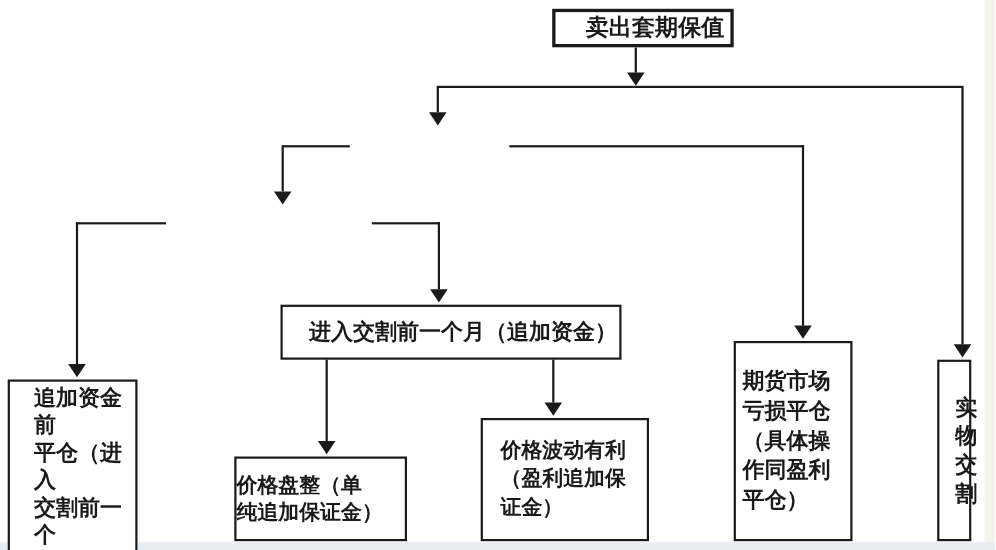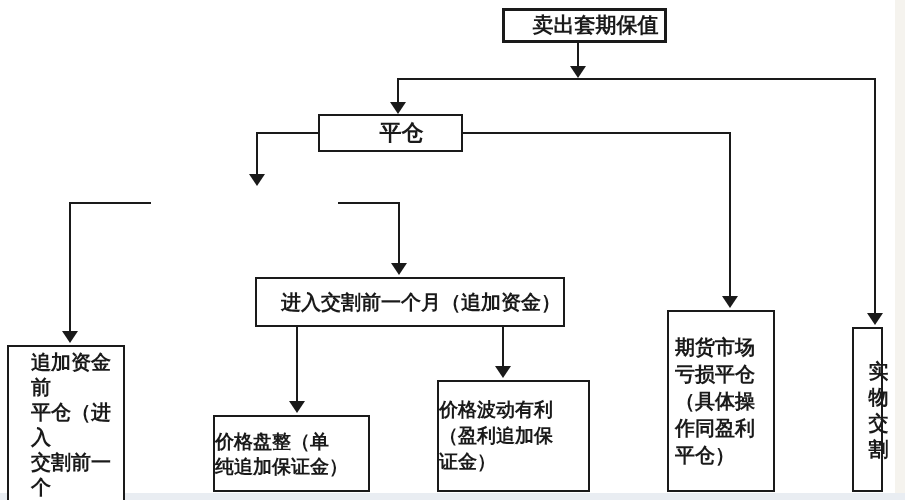--- a/index.html
+++ b/index.html
@@ -102,34 +102,33 @@
   <div class="v" style="left:398px;top:202px;height:61px"></div>
   <div class="arrow" style="left:391px;top:263px"></div>
 
   <div class="v" style="left:296px;top:312px;height:89px"></div>
   <div class="arrow" style="left:289px;top:401px"></div>
   <div class="v" style="left:502px;top:312px;height:54px"></div>
   <div class="arrow" style="left:495px;top:366px"></div>
 
   <div class="box" style="left:502px;top:8px;width:165px;height:35px;border-width:3px;font-size:21px">卖出套期保值</div>
 
-  <div class="box" style="left:318px;top:114px;width:145px;height:38px;font-size:22px">平仓</div>
 
 
   <div class="box" style="left:255px;top:277px;width:310px;height:50px;font-size:20px">进入交割前一个月（追加资金）</div>
 
   <div class="box multi" style="left:7px;top:345px;width:118px;height:184px;font-size:20px;line-height:25px;padding-left:22px">追加资金前
 平仓（进入
 交割前一个
 月平仓）</div>
 
   <div class="box multi" style="left:213px;top:415px;width:157px;height:77px;font-size:19px;line-height:25px;padding-left:0">价格盘整（单
 纯追加保证金）</div>
 
-  <div class="box multi" style="left:437px;top:380px;width:153px;height:112px;font-size:19px;line-height:26px;padding-left:0">价格波动有利
+  <div class="box multi" style="left:437px;top:380px;width:153px;height:112px;font-size:19px;line-height:26px;padding-left:16px">价格波动有利
 （盈利追加保
 证金）</div>
 
   <div class="box multi" style="left:667px;top:310px;width:108px;height:182px;font-size:20px;line-height:27px;padding-left:6px">期货市场
 亏损平仓
 （具体操
 作同盈利
 平仓）</div>
 
   <div class="box vtext" style="left:852px;top:327px;width:31px;height:165px;font-size:20px;line-height:26px">实

